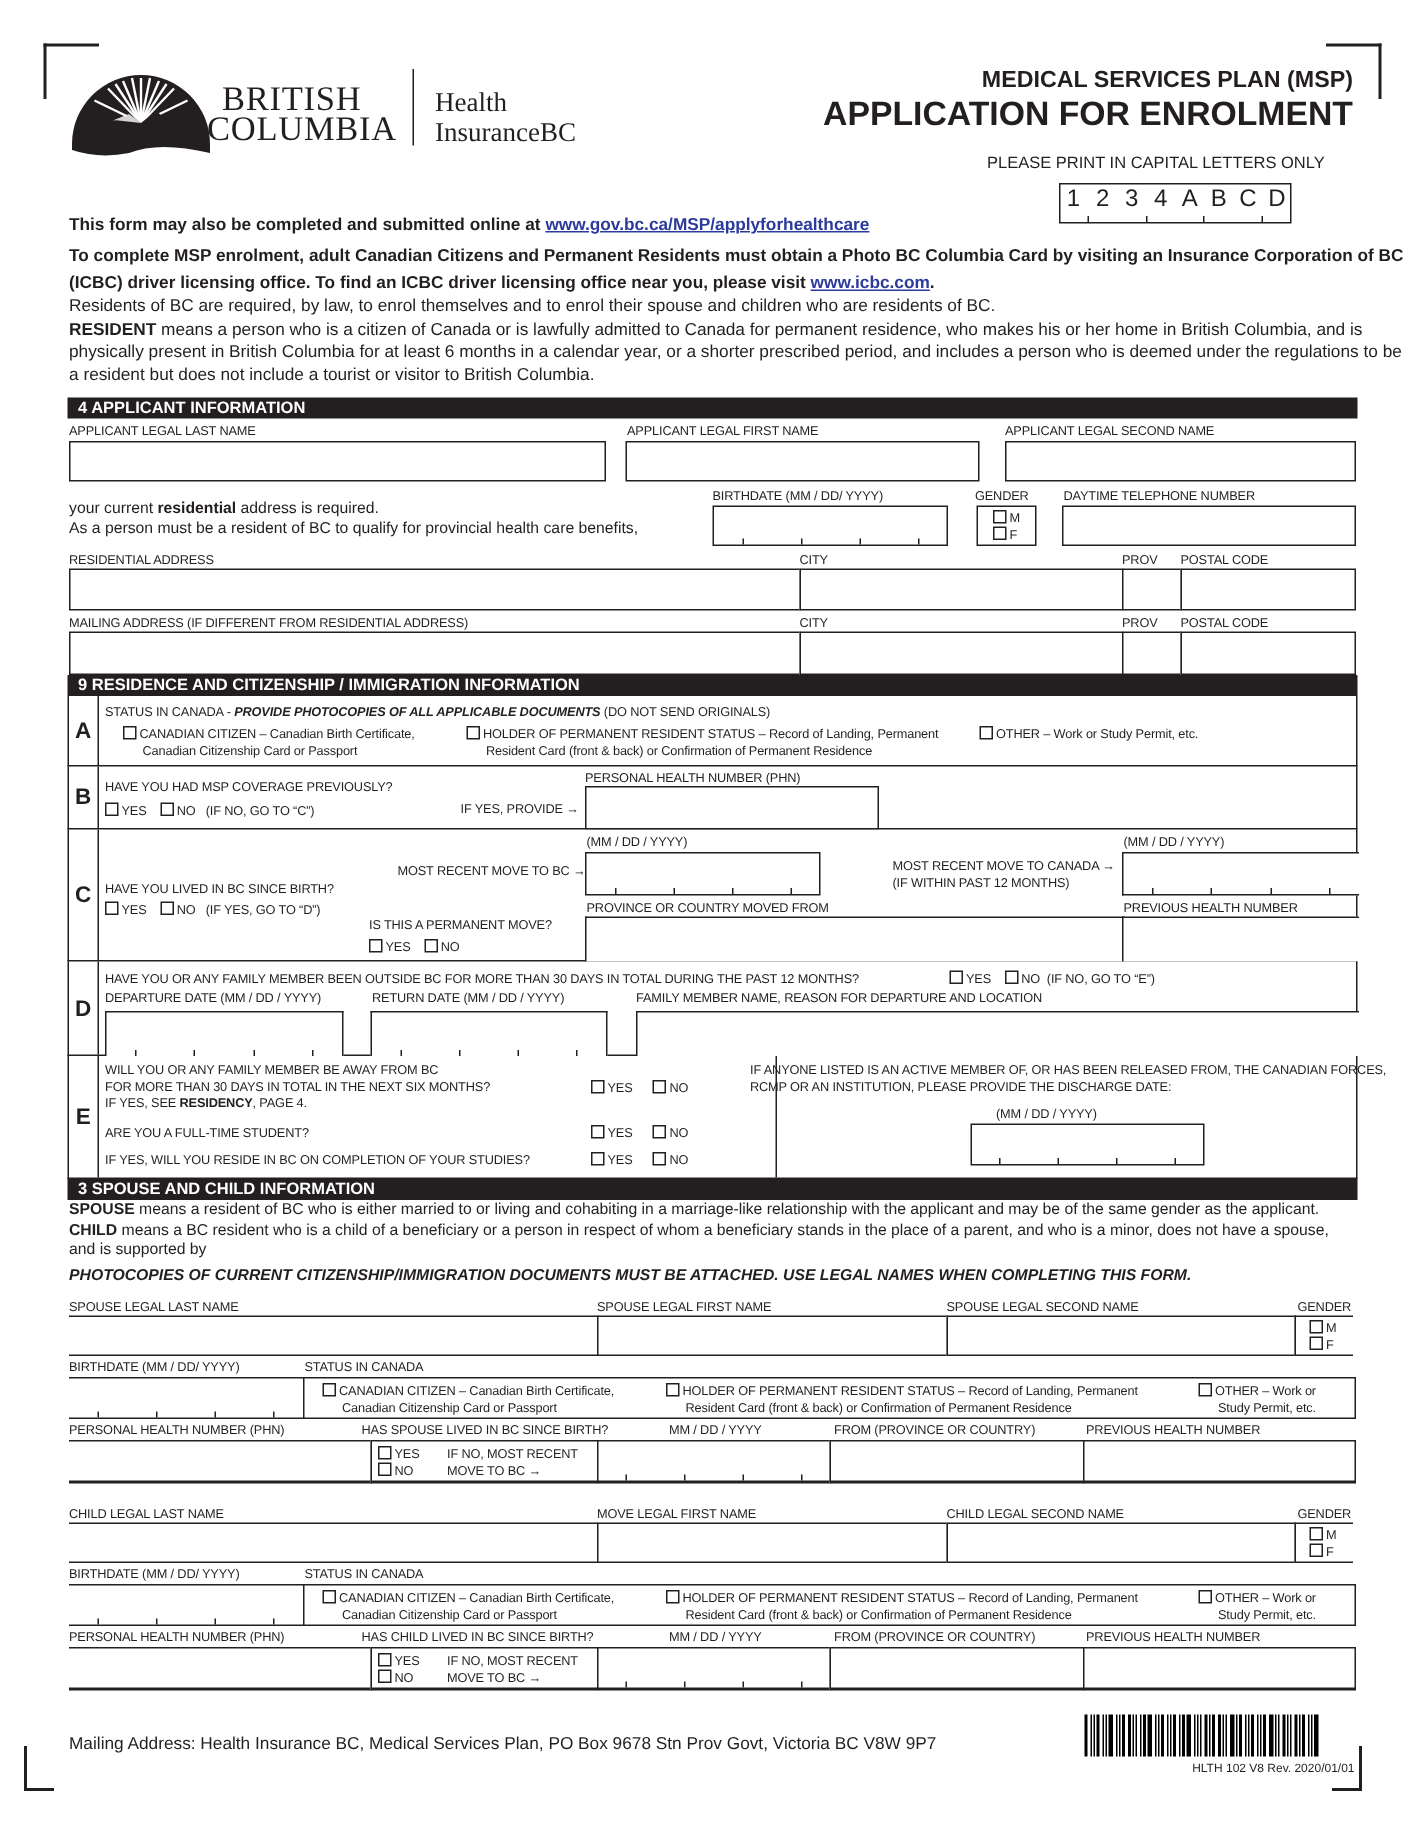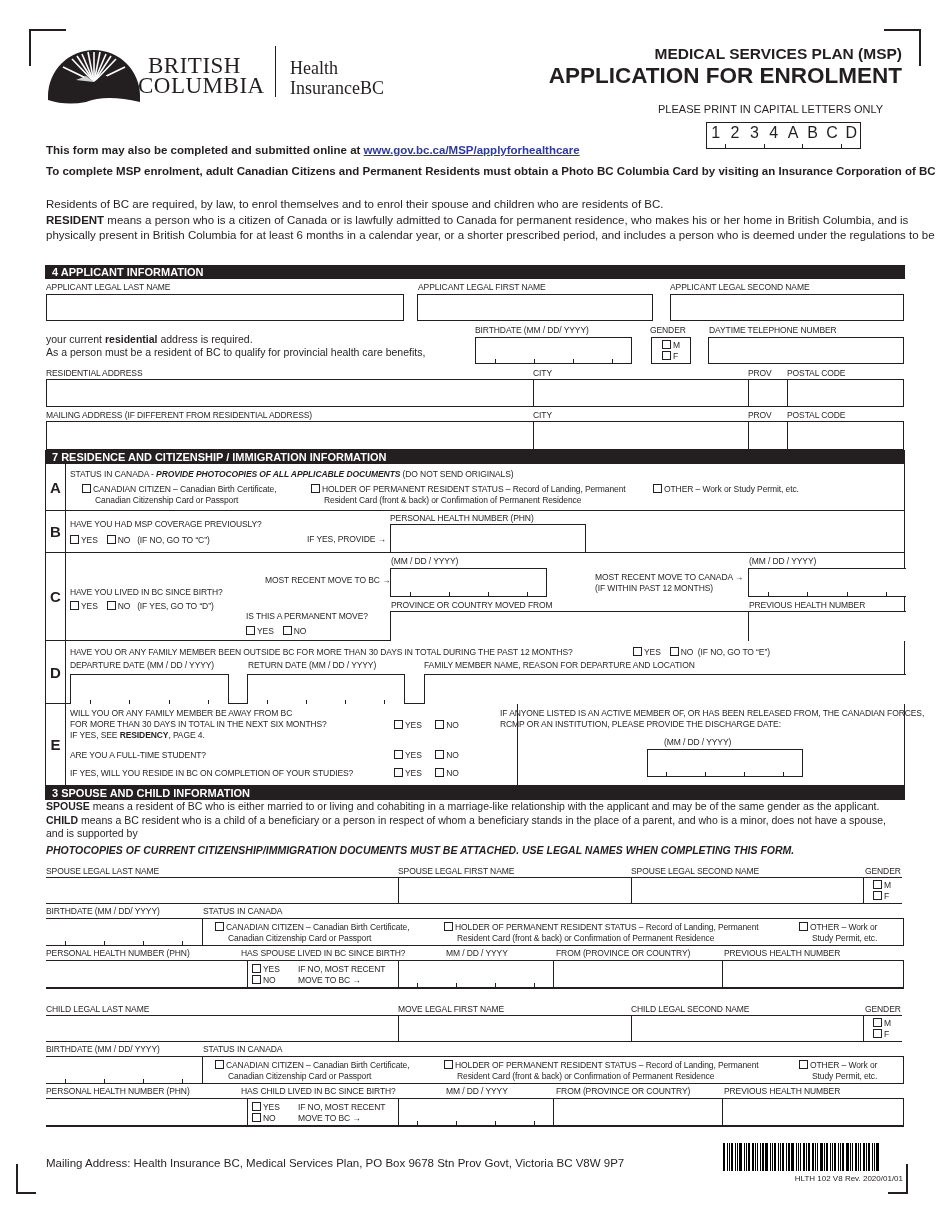--- a/index.html
+++ b/index.html
@@ -81,25 +81,27 @@
     <span style="flex: 1 1 0%; text-align: center;">B</span>
     <span style="flex: 1 1 0%; text-align: center;">C</span>
     <span style="flex: 1 1 0%; text-align: center;">D</span>
   </div>
 
 <div class="txt" style="left:46px;top:143px;font-weight:bold">
   <span>This form may also be completed and submitted online at </span><a>www.gov.bc.ca/MSP/applyforhealthcare</a>
 </div>
 <div class="txt" style="left:46px;top:162px;font-weight:bold;line-height:18px">
   <div>To complete MSP enrolment, adult Canadian Citizens and Permanent Residents must obtain a Photo BC Columbia Card by visiting an Insurance Corporation of BC</div>
+  <div><span>(ICBC) driver licensing office. To find an ICBC driver licensing office near you, please visit </span><a>www.icbc.com</a>.</div>
 </div>
 <div class="txt" style="left:46px;top:197px">Residents of BC are required, by law, to enrol themselves and to enrol their spouse and children who are residents of BC.</div>
 <div class="txt" style="left:46px;top:213px">
   <div><b>RESIDENT</b><span> means a person who is a citizen of Canada or is lawfully admitted to Canada for permanent residence, who makes his or her home in British Columbia, and is</span></div>
   <div>physically present in British Columbia for at least 6 months in a calendar year, or a shorter prescribed period, and includes a person who is deemed under the regulations to be</div>
+  <div>a resident but does not include a tourist or visitor to British Columbia.</div>
 </div>
 
 <div class="bar" style="top:265px">4  APPLICANT INFORMATION</div>
 <div class="lbl" style="left:46px;top:282px">APPLICANT LEGAL LAST NAME</div>
 <div class="box" style="left:46px;top:294px;width:358px;height:27px">
     <div class="ticks" style="align-items: flex-end;">
       <span></span>
       <span></span>
       <span></span>
       <span></span>
@@ -231,21 +233,21 @@
     <div class="ticks" style="align-items: flex-end;">
       <span></span>
       <span></span>
       <span></span>
       <span></span>
       <span></span>
       <span></span>
     </div>
   </div>
 
-<div class="bar" style="top:450px">7  RESIDENCE AND CITIZENSHIP / IMMIGRATION INFORMATION</div>
+<div class="bar" style="top:450px">9  RESIDENCE AND CITIZENSHIP / IMMIGRATION INFORMATION</div>
 
 <div class="secrow" style="top:464px;height:47px">
   <div class="letter">A</div>
   <div class="lbl" style="left:24px;top:5px"><span>STATUS IN CANADA - </span><b><i>PROVIDE PHOTOCOPIES OF ALL APPLICABLE DOCUMENTS</i></b><span> (DO NOT SEND ORIGINALS)</span></div>
   <div class="lbl" style="left:36px;top:20px;line-height:11px">
     <div><span class="chk"></span><span>CANADIAN CITIZEN – Canadian Birth Certificate,</span></div>
     <div style="padding-left:13px">Canadian Citizenship Card or Passport</div>
   </div>
   <div class="lbl" style="left:265px;top:20px;line-height:11px">
     <div><span class="chk"></span><span>HOLDER OF PERMANENT RESIDENT STATUS – Record of Landing, Permanent</span></div>

